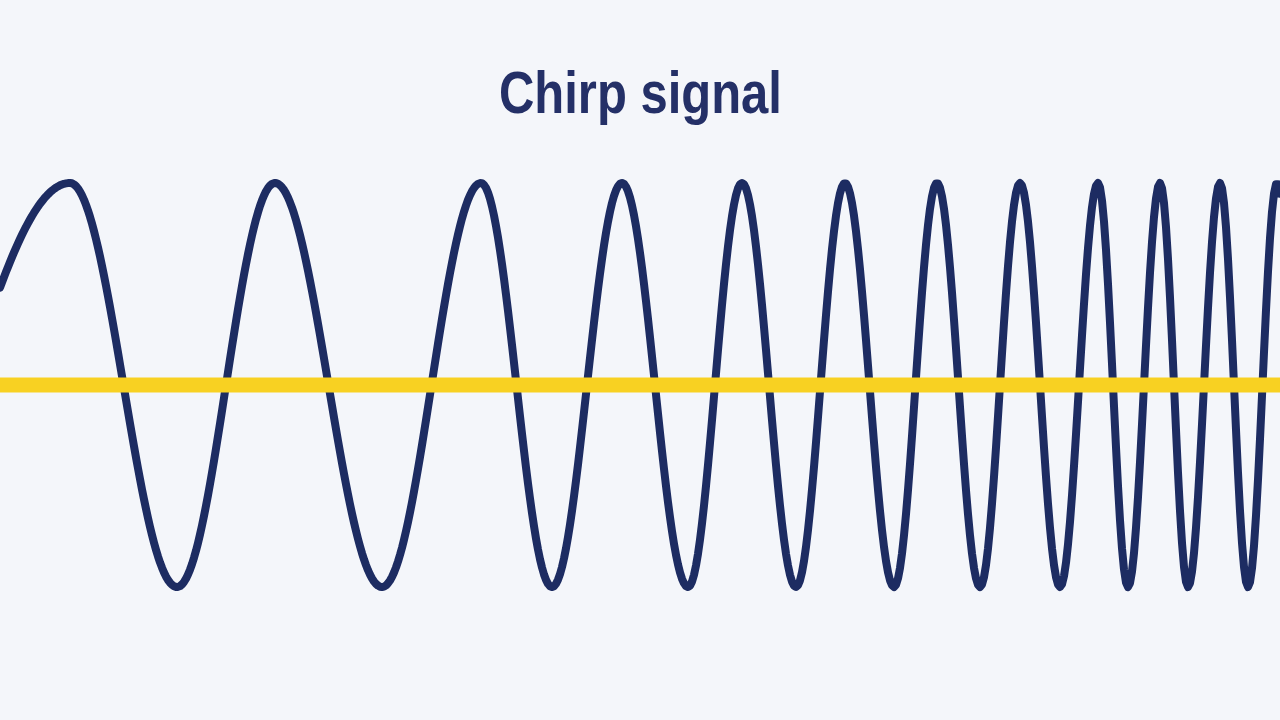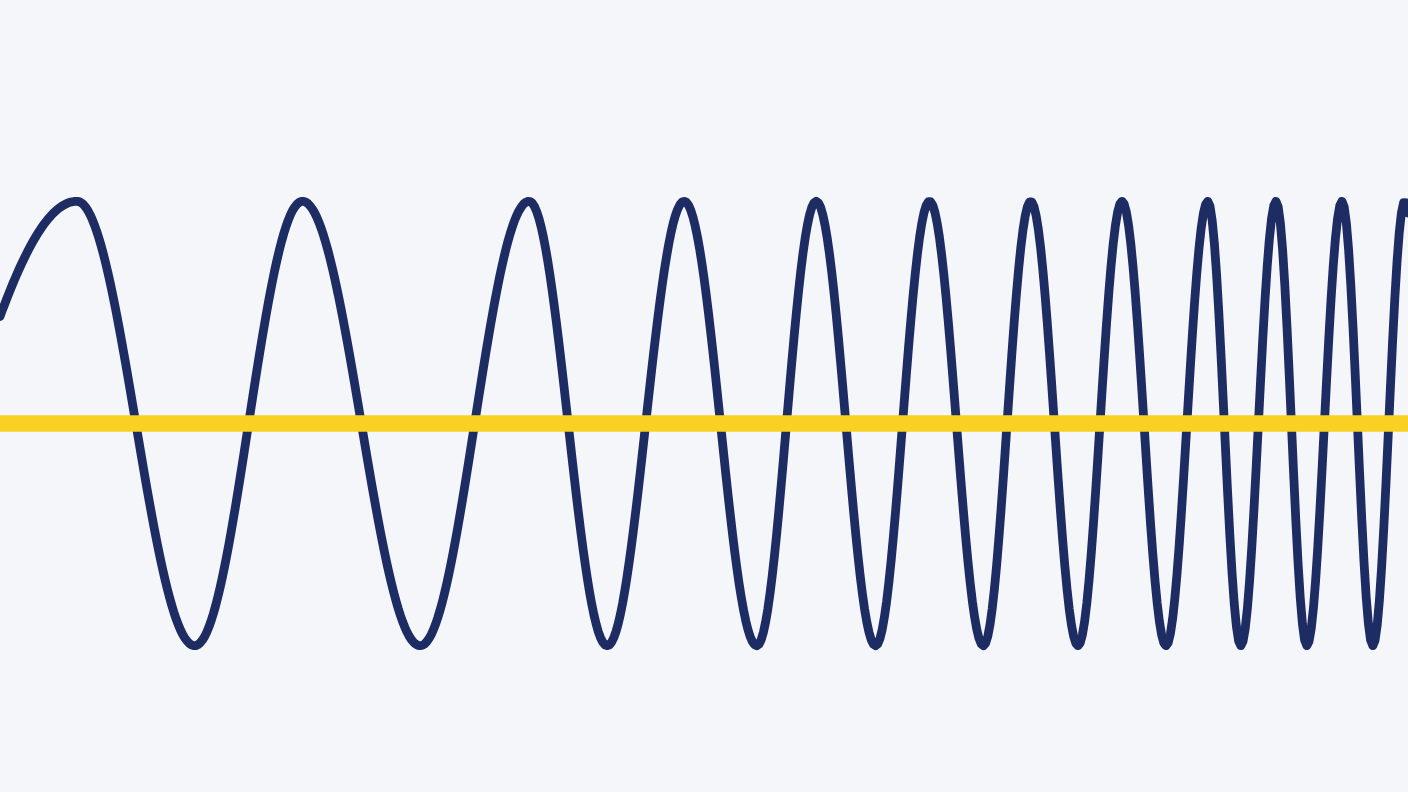--- a/index.html
+++ b/index.html
@@ -36,14 +36,17 @@
 </head>
 <body style="background: rgb(244, 246, 250);">
 
 <div class="canvas">
 
   <svg class="plot" viewBox="0 0 1280 720" preserveAspectRatio="none">
     <path id="wave-path" fill="none" stroke-linecap="round" stroke-linejoin="round" stroke="#1d2c62" d="M0 287.7 L2 282.3 L4 277.1 L6 271.9 L8 266.9 L10 261.9 L12 257.1 L14 252.4 L16 247.8 L18 243.3 L20 239.0 L22 234.8 L24 230.8 L26 226.8 L28 223.1 L30 219.5 L32 216.0 L34 212.7 L36 209.6 L38 206.6 L40 203.8 L42 201.2 L44 198.7 L46 196.4 L48 194.3 L50 192.3 L52 190.6 L54 189.0 L56 187.6 L58 186.4 L60 185.3 L62 184.5 L64 183.8 L66 183.4 L68 183.1 L70 183.0 L72 183.3 L74 184.4 L76 186.1 L78 188.5 L80 191.6 L82 195.4 L84 199.8 L86 204.9 L88 210.6 L90 216.8 L92 223.7 L94 231.1 L96 239.1 L98 247.5 L100 256.4 L102 265.8 L104 275.6 L106 285.7 L108 296.2 L110 307.0 L112 318.1 L114 329.4 L116 340.9 L118 352.5 L120 364.3 L122 376.1 L124 388.0 L126 399.8 L128 411.6 L130 423.3 L132 434.9 L134 446.3 L136 457.5 L138 468.4 L140 479.1 L142 489.4 L144 499.4 L146 508.9 L148 518.1 L150 526.8 L152 535.0 L154 542.7 L156 549.8 L158 556.4 L160 562.4 L162 567.7 L164 572.5 L166 576.6 L168 580.0 L170 582.7 L172 584.8 L174 586.2 L176 586.9 L178 586.9 L180 586.1 L182 584.4 L184 581.9 L186 578.7 L188 574.6 L190 569.7 L192 564.1 L194 557.7 L196 550.7 L198 542.9 L200 534.5 L202 525.5 L204 515.9 L206 505.8 L208 495.2 L210 484.1 L212 472.6 L214 460.8 L216 448.7 L218 436.2 L220 423.6 L222 410.8 L224 397.9 L226 385.0 L228 372.1 L230 359.2 L232 346.4 L234 333.8 L236 321.3 L238 309.2 L240 297.4 L242 285.9 L244 274.8 L246 264.2 L248 254.1 L250 244.5 L252 235.5 L254 227.1 L256 219.3 L258 212.3 L260 205.9 L262 200.3 L264 195.4 L266 191.3 L268 188.1 L270 185.6 L272 183.9 L274 183.1 L276 183.1 L278 183.8 L280 185.2 L282 187.3 L284 190.0 L286 193.4 L288 197.5 L290 202.3 L292 207.6 L294 213.6 L296 220.2 L298 227.3 L300 235.0 L302 243.2 L304 251.9 L306 261.1 L308 270.6 L310 280.6 L312 290.9 L314 301.6 L316 312.5 L318 323.7 L320 335.1 L322 346.7 L324 358.4 L326 370.2 L328 382.0 L330 393.9 L332 405.7 L334 417.5 L336 429.1 L338 440.6 L340 451.9 L342 463.0 L344 473.8 L346 484.3 L348 494.4 L350 504.2 L352 513.6 L354 522.5 L356 530.9 L358 538.9 L360 546.3 L362 553.2 L364 559.4 L366 565.1 L368 570.2 L370 574.6 L372 578.4 L374 581.5 L376 583.9 L378 585.6 L380 586.7 L382 587.0 L384 586.6 L386 585.4 L388 583.3 L390 580.5 L392 576.9 L394 572.5 L396 567.4 L398 561.5 L400 554.9 L402 547.7 L404 539.7 L406 531.2 L408 522.1 L410 512.4 L412 502.2 L414 491.5 L416 480.4 L418 468.9 L420 457.1 L422 445.0 L424 432.6 L426 420.1 L428 407.4 L430 394.6 L432 381.8 L434 369.0 L436 356.3 L438 343.6 L440 331.2 L442 318.9 L444 307.0 L446 295.3 L448 284.0 L450 273.1 L452 262.7 L454 252.7 L456 243.3 L458 234.5 L460 226.2 L462 218.6 L464 211.7 L466 205.5 L468 199.9 L470 195.2 L472 191.2 L474 188.0 L476 185.5 L478 183.9 L480 183.1 L482 183.2 L484 184.8 L486 187.9 L488 192.6 L490 198.8 L492 206.5 L494 215.5 L496 225.9 L498 237.5 L500 250.3 L502 264.1 L504 278.9 L506 294.5 L508 310.8 L510 327.7 L512 345.0 L514 362.7 L516 380.5 L518 398.4 L520 416.2 L522 433.7 L524 450.8 L526 467.4 L528 483.4 L530 498.6 L532 512.9 L534 526.2 L536 538.5 L538 549.5 L540 559.2 L542 567.5 L544 574.5 L546 579.9 L548 583.8 L550 586.2 L552 587.0 L554 586.2 L556 583.8 L558 579.7 L560 574.1 L562 567.0 L564 558.4 L566 548.4 L568 537.1 L570 524.6 L572 510.9 L574 496.3 L576 480.7 L578 464.4 L580 447.4 L582 429.9 L584 412.1 L586 394.1 L588 375.9 L590 357.9 L592 340.1 L594 322.6 L596 305.6 L598 289.3 L600 273.7 L602 259.1 L604 245.4 L606 232.9 L608 221.6 L610 211.6 L612 203.0 L614 195.9 L616 190.3 L618 186.2 L620 183.8 L622 183.0 L624 183.9 L626 186.7 L628 191.2 L630 197.5 L632 205.5 L634 215.1 L636 226.2 L638 238.8 L640 252.7 L642 267.8 L644 284.0 L646 301.1 L648 318.9 L650 337.4 L652 356.3 L654 375.4 L656 394.6 L658 413.7 L660 432.6 L662 451.1 L664 468.9 L666 486.0 L668 502.2 L670 517.3 L672 531.2 L674 543.8 L676 554.9 L678 564.5 L680 572.5 L682 578.8 L684 583.3 L686 586.1 L688 587.0 L690 585.6 L692 581.6 L694 574.8 L696 565.5 L698 553.8 L700 539.7 L702 523.6 L704 505.6 L706 486.0 L708 465.0 L710 442.9 L712 420.1 L714 396.7 L716 373.3 L718 349.9 L720 327.1 L722 305.0 L724 284.0 L726 264.4 L728 246.4 L730 230.3 L732 216.2 L734 204.5 L736 195.2 L738 188.4 L740 184.4 L742 183.0 L744 184.4 L746 188.4 L748 195.2 L750 204.5 L752 216.2 L754 230.3 L756 246.4 L758 264.4 L760 284.0 L762 305.0 L764 327.1 L766 349.9 L768 373.3 L770 396.7 L772 420.1 L774 442.9 L776 465.0 L778 486.0 L780 505.6 L782 523.6 L784 539.7 L786 553.8 L788 565.5 L790 574.8 L792 581.6 L794 585.6 L796 587.0 L798 585.3 L800 580.4 L802 572.2 L804 561.0 L806 546.9 L808 530.1 L810 510.9 L812 489.7 L814 466.8 L816 442.5 L818 417.2 L820 391.5 L822 365.6 L824 340.1 L826 315.2 L828 291.6 L830 269.4 L832 249.2 L834 231.2 L836 215.7 L838 203.0 L840 193.3 L842 186.7 L844 183.4 L846 183.4 L848 186.7 L850 193.3 L852 203.0 L854 215.7 L856 231.2 L858 249.2 L860 269.4 L862 291.6 L864 315.2 L866 340.1 L868 365.6 L870 391.5 L872 417.2 L874 442.5 L876 466.8 L878 489.7 L880 510.9 L882 530.1 L884 546.9 L886 561.0 L888 572.2 L890 580.4 L892 585.3 L894 587.0 L896 584.8 L898 578.4 L900 567.9 L902 553.5 L904 535.4 L906 514.2 L908 490.2 L910 464.0 L912 436.1 L914 407.1 L916 377.6 L918 348.3 L920 319.8 L922 292.6 L924 267.5 L926 244.8 L928 225.1 L930 208.8 L932 196.3 L934 187.8 L936 183.5 L938 183.5 L940 187.8 L942 196.3 L944 208.8 L946 225.1 L948 244.8 L950 267.5 L952 292.6 L954 319.8 L956 348.3 L958 377.6 L960 407.1 L962 436.1 L964 464.0 L966 490.2 L968 514.2 L970 535.4 L972 553.5 L974 567.9 L976 578.4 L978 584.8 L980 587.0 L982 584.5 L984 577.1 L986 565.0 L988 548.4 L990 527.8 L992 503.7 L994 476.7 L996 447.4 L998 416.6 L1000 385.0 L1002 353.4 L1004 322.6 L1006 293.3 L1008 266.3 L1010 242.2 L1012 221.6 L1014 205.0 L1016 192.9 L1018 185.5 L1020 183.0 L1022 185.5 L1024 192.9 L1026 205.0 L1028 221.6 L1030 242.2 L1032 266.3 L1034 293.3 L1036 322.6 L1038 353.4 L1040 385.0 L1042 416.6 L1044 447.4 L1046 476.7 L1048 503.7 L1050 527.8 L1052 548.4 L1054 565.0 L1056 577.1 L1058 584.5 L1060 587.0 L1062 584.2 L1064 576.1 L1066 562.7 L1068 544.4 L1070 521.8 L1072 495.5 L1074 466.1 L1076 434.6 L1078 401.7 L1080 368.3 L1082 335.4 L1084 303.9 L1086 274.5 L1088 248.2 L1090 225.6 L1092 207.3 L1094 193.9 L1096 185.8 L1098 183.0 L1100 187.4 L1102 200.5 L1104 221.6 L1106 249.8 L1108 284.0 L1110 322.6 L1112 363.9 L1114 406.1 L1116 447.4 L1118 486.0 L1120 520.2 L1122 548.4 L1124 569.5 L1126 582.6 L1128 587.0 L1130 583.1 L1132 571.6 L1134 553.0 L1136 527.8 L1138 497.2 L1140 462.3 L1142 424.4 L1144 385.0 L1146 345.6 L1148 307.7 L1150 272.8 L1152 242.2 L1154 217.0 L1156 198.4 L1158 186.9 L1160 183.0 L1162 188.1 L1164 203.0 L1166 227.1 L1168 259.1 L1170 297.4 L1172 340.1 L1174 385.0 L1176 429.9 L1178 472.6 L1180 510.9 L1182 542.9 L1184 567.0 L1186 581.9 L1188 587.0 L1190 583.1 L1192 571.6 L1194 553.0 L1196 527.8 L1198 497.2 L1200 462.3 L1202 424.4 L1204 385.0 L1206 345.6 L1208 307.7 L1210 272.8 L1212 242.2 L1214 217.0 L1216 198.4 L1218 186.9 L1220 183.0 L1222 188.1 L1224 203.0 L1226 227.1 L1228 259.1 L1230 297.4 L1232 340.1 L1234 385.0 L1236 429.9 L1238 472.6 L1240 510.9 L1242 542.9 L1244 567.0 L1246 581.9 L1248 587.0 L1250 582.3 L1252 568.3 L1254 545.8 L1256 515.8 L1258 479.6 L1260 439.0 L1262 395.9 L1264 352.3 L1266 310.2 L1268 271.6 L1270 238.3 L1272 211.9 L1274 193.6 L1276 184.2 L1278 184.2 L1280 193.7" stroke-width="8"></path>
     <line id="zero-line" stroke="#f8d122" x1="0" x2="1280" y1="385" y2="385" stroke-width="15"></line>
   </svg>
 
+  <div class="chart-title-wrap" style="color: rgb(36, 48, 103);">
+    <span class="chart-title-inner">Chirp signal</span>
+  </div>
 
 </div>
 
 </body></html>

